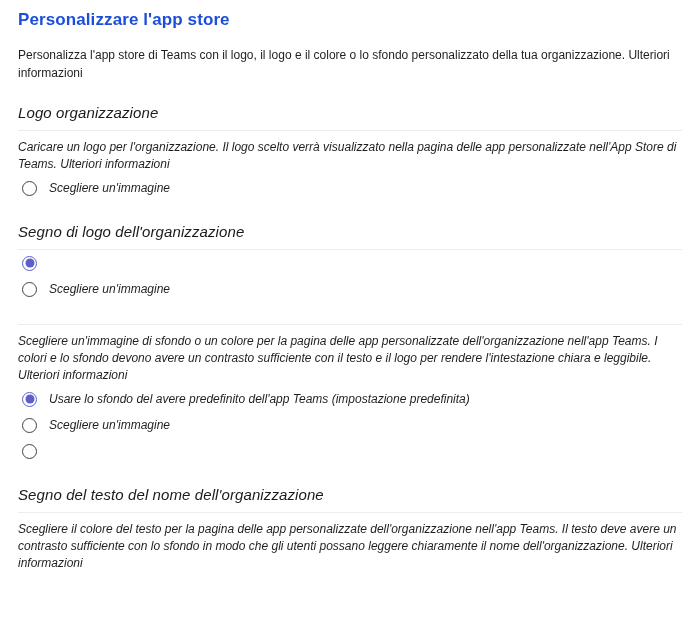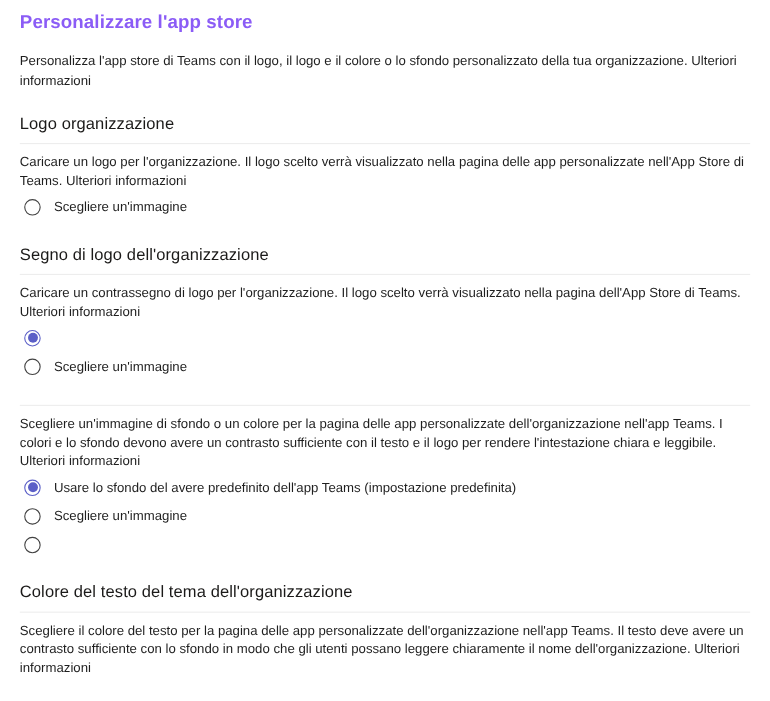--- a/index.html
+++ b/index.html
@@ -11,29 +11,29 @@
   *{box-sizing:border-box;}
   html,body{margin:0;padding:0;}
   body{
     width:700px;height:637px;overflow:hidden;
     background:#ffffff;color:var(--text);
     font-family:"Liberation Sans","DejaVu Sans",sans-serif;
   }
   .page{padding:8px 18px 0 18px;}
   .page-title{
     font-size:17px;font-weight:600;letter-spacing:.1px;
-    margin:2px 0 0 0;color:#8b5cf6;
+    margin:2px 0 0 0;color:#1d4ed8;
   }
   .intro{
     font-size:12px;line-height:18px;margin:16px 0 0 0;color:var(--text);
   }
   .learn-more{
     color:var(--text);text-decoration:none;cursor:pointer;
   }
-  .section{margin-top:22px;}
+  .section{margin-top:22px;font-style:italic;}
   .section-heading{
     font-size:15px;font-weight:400;margin:0;color:#1b1a19;letter-spacing:.1px;
   }
   .section-divider{
     border:none;border-top:1px solid var(--divider);
     margin:9px 0 0 0;
   }
   .section-desc{
     font-size:12px;line-height:17px;margin:8px 0 2px 0;color:var(--text);
   }
@@ -72,21 +72,20 @@
   <div class="radio-row" role="radio" aria-checked="false">
     <span class="radio"></span>
     <span class="radio-label">Scegliere un'immagine</span>
   </div>
 </div>
   </section>
 
   <section class="section">
     <h2 class="section-heading">Segno di logo dell'organizzazione</h2>
     <hr class="section-divider">
-    <p class="section-desc"><span>Caricare un contrassegno di logo per l'organizzazione. Il logo scelto verrà visualizzato nella pagina dell'App Store di Teams.</span> <a class="learn-more" href="#">Ulteriori informazioni</a></p>
     <div class="radio-group" role="radiogroup">
   <div class="radio-row" role="radio" aria-checked="true">
     <span class="radio selected"></span>
   </div>
 
   <div class="radio-row" role="radio" aria-checked="false">
     <span class="radio"></span>
     <span class="radio-label">Scegliere un'immagine</span>
   </div>
 </div>
@@ -106,19 +105,19 @@
     <span class="radio-label">Scegliere un'immagine</span>
   </div>
 
   <div class="radio-row" role="radio" aria-checked="false">
     <span class="radio"></span>
   </div>
 </div>
   </section>
 
   <section class="section">
-    <h2 class="section-heading">Colore del testo del tema dell'organizzazione</h2>
+    <h2 class="section-heading">Segno del testo del nome dell'organizzazione</h2>
     <hr class="section-divider">
     <p class="section-desc"><span>Scegliere il colore del testo per la pagina delle app personalizzate dell'organizzazione nell'app Teams. Il testo deve avere un contrasto sufficiente con lo sfondo in modo che gli utenti possano leggere chiaramente il nome dell'organizzazione.</span> <a class="learn-more" href="#">Ulteriori informazioni</a></p>
 
   </section>
 </div>
 </div>
 
 </body></html>

